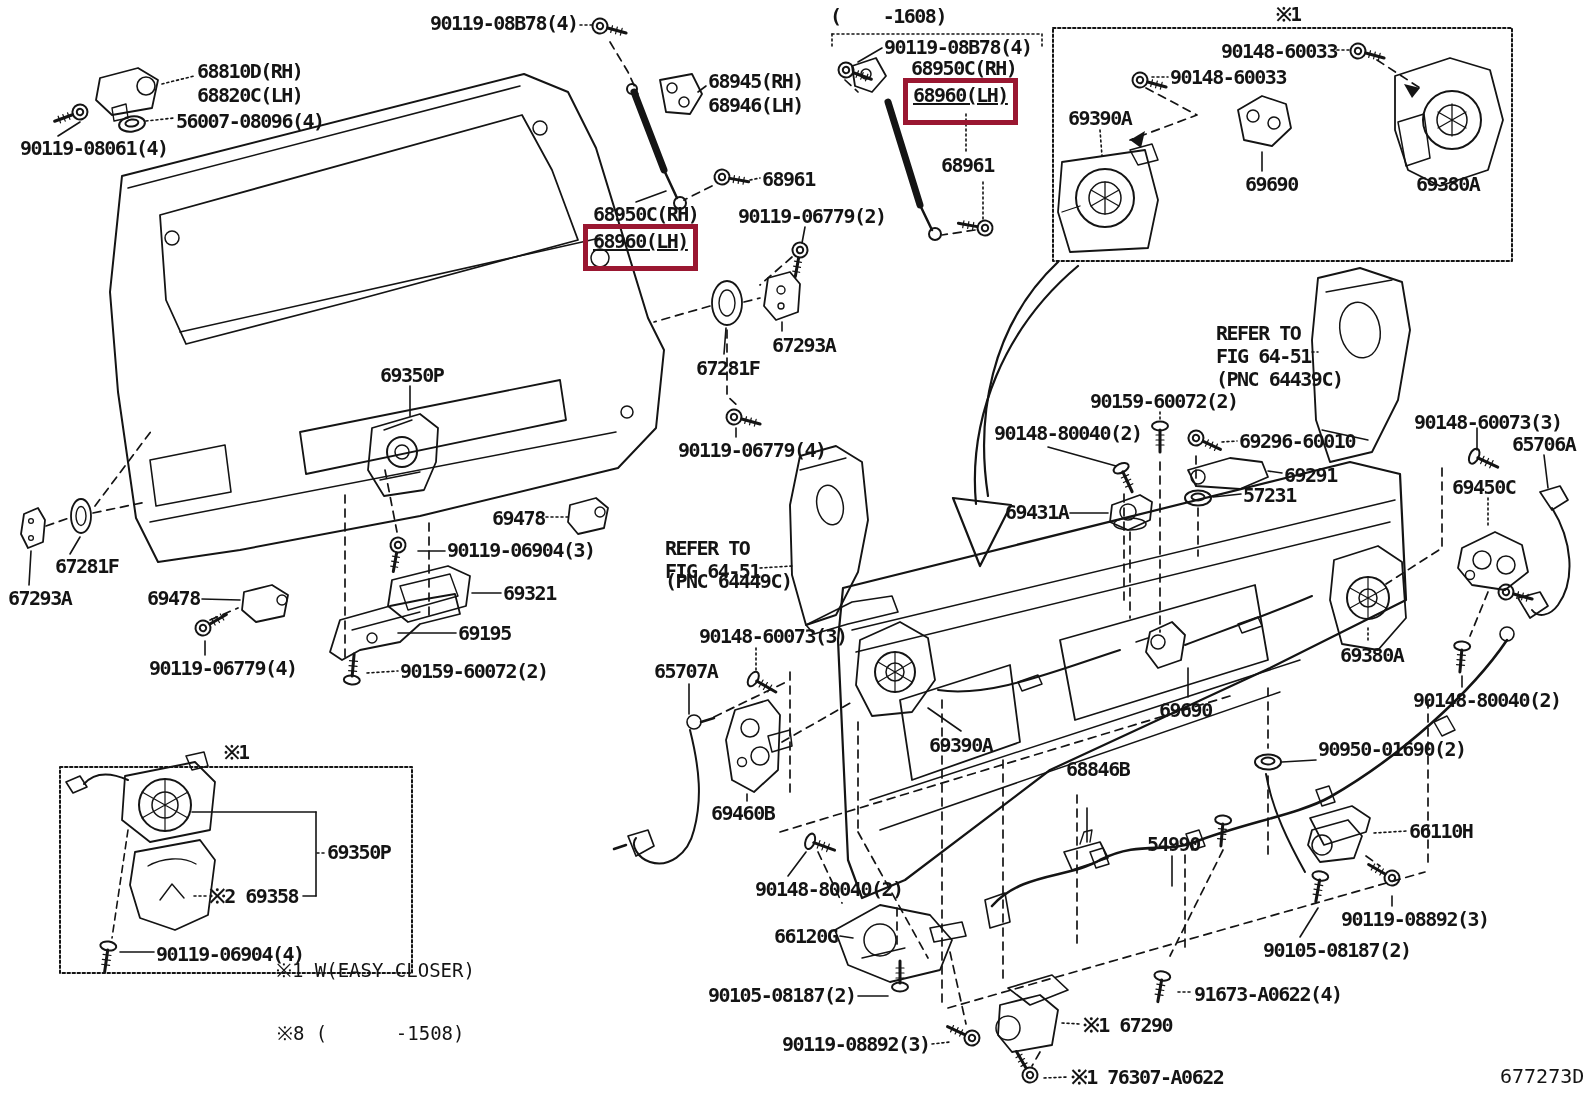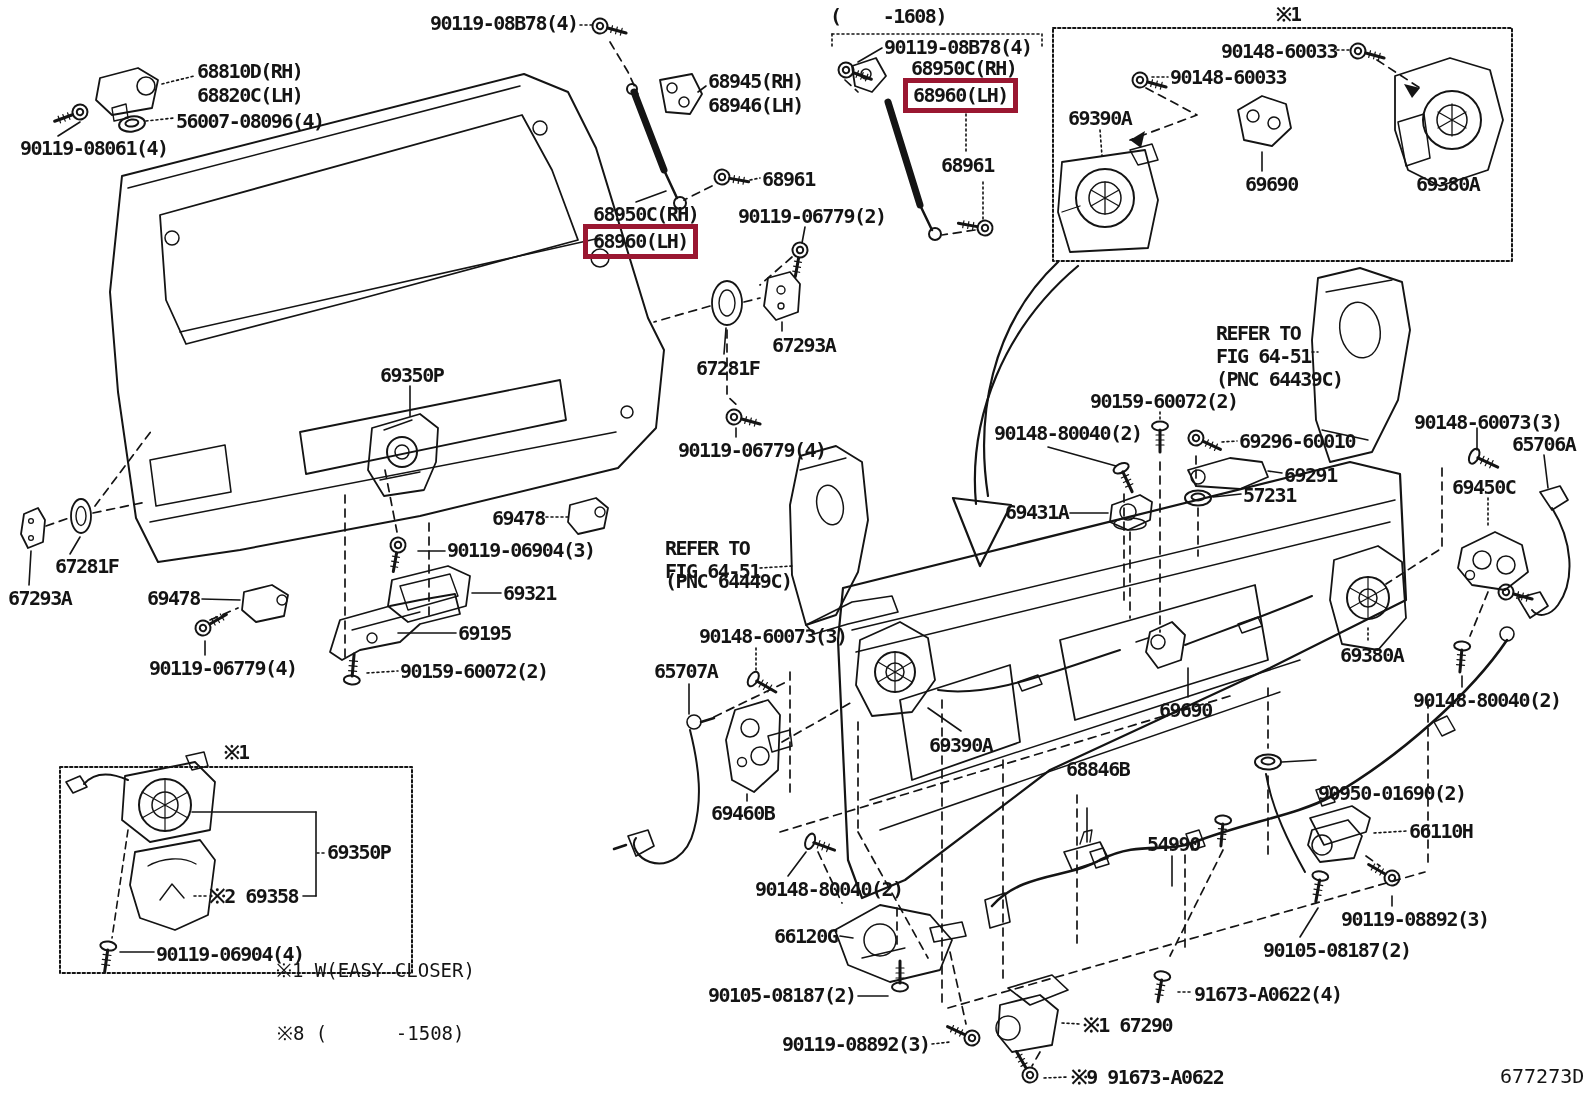--- a/index.html
+++ b/index.html
@@ -1,21 +1,21 @@
 <!DOCTYPE html>
 <html><head>
 <meta charset="utf-8">
 <style>
   html,body{margin:0;padding:0;background:#fff;}
   #stage{position:relative;width:1592px;height:1099px;background:#ffffff;overflow:hidden;
          font-family:"DejaVu Sans Mono",monospace;}
   #art{position:absolute;left:0;top:0;}
   .lbl{position:absolute;font:700 20px/1.1 "DejaVu Sans Mono",monospace;
        letter-spacing:-1.5px;color:#141414;white-space:pre;}
-  .hl{border:5px solid #9a1731;padding:1px 5px 2px;margin:-6px 0 8px -10px;}
+  .hl{border:5px solid #9a1731;padding:1px 5px 14px;margin:-6px 0 8px -10px;text-decoration:underline;}
   .note{font-weight:400;font-size:19px;letter-spacing:0;}
   .code{font-weight:400;font-size:20px;letter-spacing:0;}
   .mk{font-size:19px;}
 </style>
 </head>
 <body>
 
 <div id="stage">
 
 <svg id="art" width="1592" height="1099" viewBox="0 0 1592 1099" fill="none" stroke="#141414" stroke-width="2" stroke-linecap="round" stroke-linejoin="round">
@@ -503,30 +503,30 @@
 <div class="lbl" style="left:1005px;top:501px">69431A</div>
 <div class="lbl" style="left:1216px;top:322px">REFER TO</div>
 <div class="lbl" style="left:1216px;top:345px">FIG 64-51</div>
 <div class="lbl" style="left:1216px;top:368px">(PNC 64439C)</div>
 <div class="lbl" style="left:1414px;top:411px">90148-60073(3)</div>
 <div class="lbl" style="left:1512px;top:433px">65706A</div>
 <div class="lbl" style="left:1452px;top:476px">69450C</div>
 <div class="lbl" style="left:1413px;top:689px">90148-80040(2)</div>
 <div class="lbl" style="left:1340px;top:644px">69380A</div>
 <div class="lbl" style="left:1159px;top:699px">69690</div>
-<div class="lbl" style="left:1318px;top:782px">90950-01690(2)</div>
+<div class="lbl" style="left:1318px;top:738px">90950-01690(2)</div>
 <div class="lbl" style="left:1409px;top:820px">66110H</div>
 <div class="lbl" style="left:1066px;top:758px">68846B</div>
 <div class="lbl" style="left:1147px;top:833px">54990</div>
 <div class="lbl" style="left:774px;top:925px">66120G</div>
 <div class="lbl" style="left:755px;top:878px">90148-80040(2)</div>
 <div class="lbl" style="left:708px;top:984px">90105-08187(2)</div>
 <div class="lbl" style="left:782px;top:1033px">90119-08892(3)</div>
 <div class="lbl" style="left:1083px;top:1014px">※1 67290</div>
-<div class="lbl" style="left:1071px;top:1066px">※9 91673-A0622</div>
+<div class="lbl" style="left:1071px;top:1066px">※1 76307-A0622</div>
 <div class="lbl" style="left:1341px;top:908px">90119-08892(3)</div>
 <div class="lbl" style="left:1263px;top:939px">90105-08187(2)</div>
 <div class="lbl" style="left:1194px;top:983px">91673-A0622(4)</div>
 <div class="lbl mk" style="left:224px;top:742px">※1</div>
 <div class="lbl" style="left:327px;top:841px">69350P</div>
 <div class="lbl" style="left:209px;top:885px">※2 69358</div>
 <div class="lbl" style="left:156px;top:943px">90119-06904(4)</div>
 <div class="lbl note" style="left:276px;top:960px">※1 W(EASY CLOSER)</div>
 <div class="lbl note" style="left:277px;top:1023px">※8 (      -1508)</div>
 <div class="lbl code" style="left:1500px;top:1065px">677273D</div>

